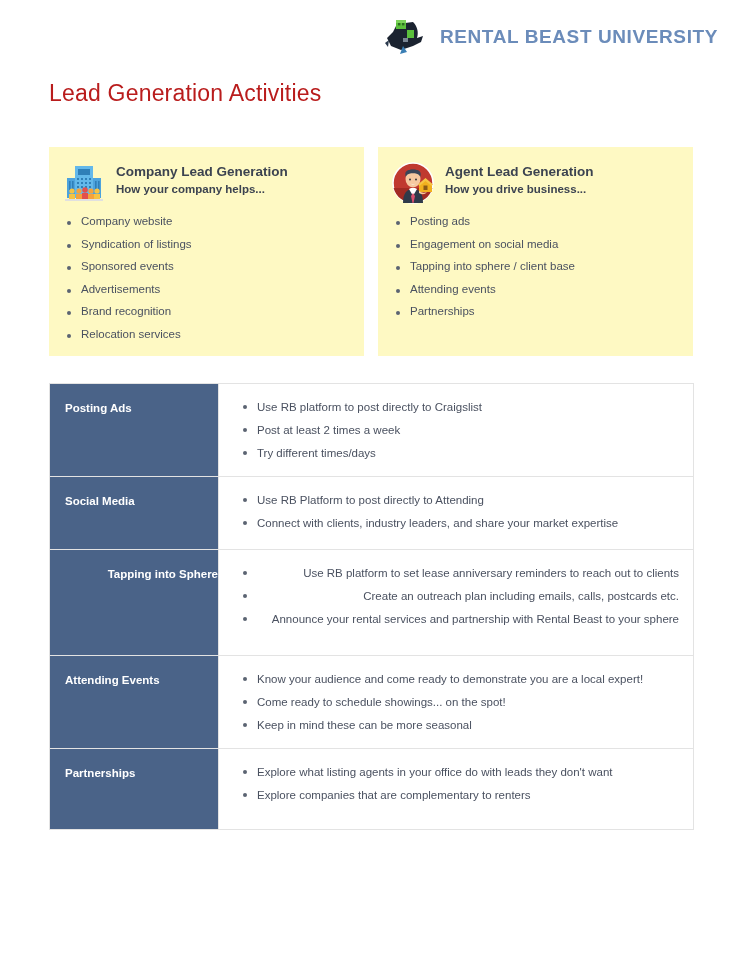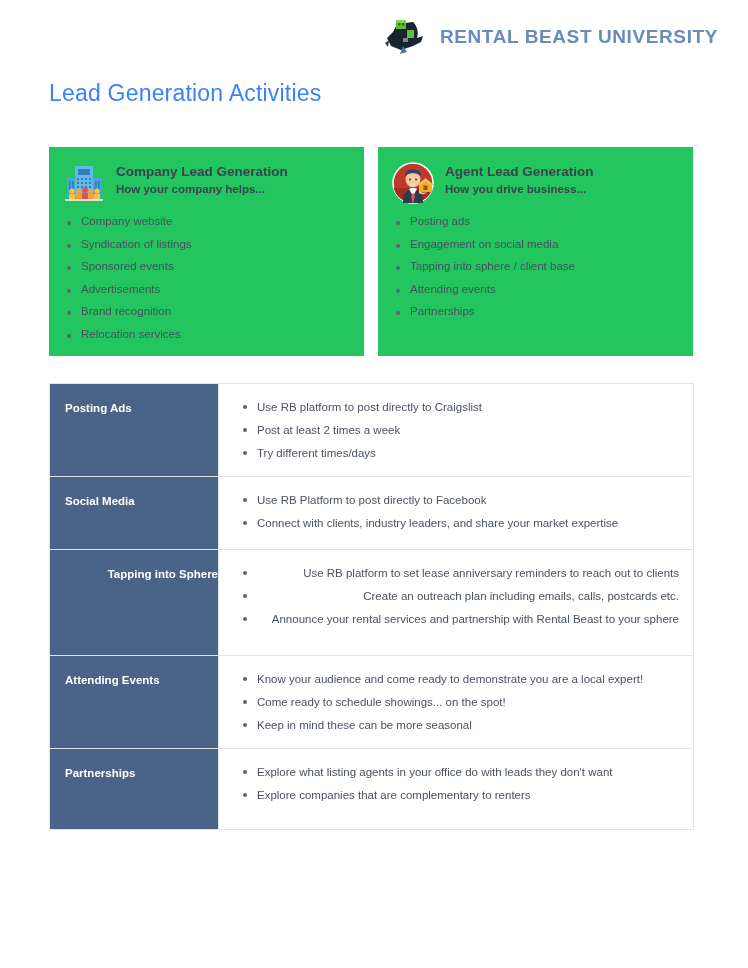--- a/index.html
+++ b/index.html
@@ -40,35 +40,35 @@
     white-space: nowrap;
   }
 
   
   .page-title {
     position: absolute;
     top: 80px;
     left: 49px;
     font-size: 23px;
     font-weight: normal;
-    color: #3b82f6;
+    color: #b91c1c;
     letter-spacing: 0.2px;
   }
 
   
   .cards {
     position: absolute;
     top: 147px;
     left: 49px;
     width: 645px;
     display: flex;
     gap: 14px;
   }
   .card {
-    background: #22c55e;
+    background: #fef9c3;
     width: 315px;
     min-height: 208px;
     padding: 13px 14px 16px 14px;
     box-sizing: border-box;
   }
   .card-head {
     display: flex;
     align-items: flex-start;
     gap: 11px;
   }
@@ -315,21 +315,21 @@
         <li>Post at least 2 times a week</li>
         <li>Try different times/days</li>
       </ul>
     </div>
   </div>
 
   <div class="trow row-h2">
     <div class="tlabel">Social Media</div>
     <div class="tbody">
       <ul class="tlist">
-        <li>Use RB Platform to post directly to Facebook</li>
+        <li>Use RB Platform to post directly to Attending</li>
         <li>Connect with clients, industry leaders, and share your market expertise</li>
       </ul>
     </div>
   </div>
 
   <div class="trow row-h3">
     <div class="tlabel">Tapping into Sphere</div>
     <div class="tbody">
       <ul class="tlist">
         <li>Use RB platform to set lease anniversary reminders to reach out to clients</li>

